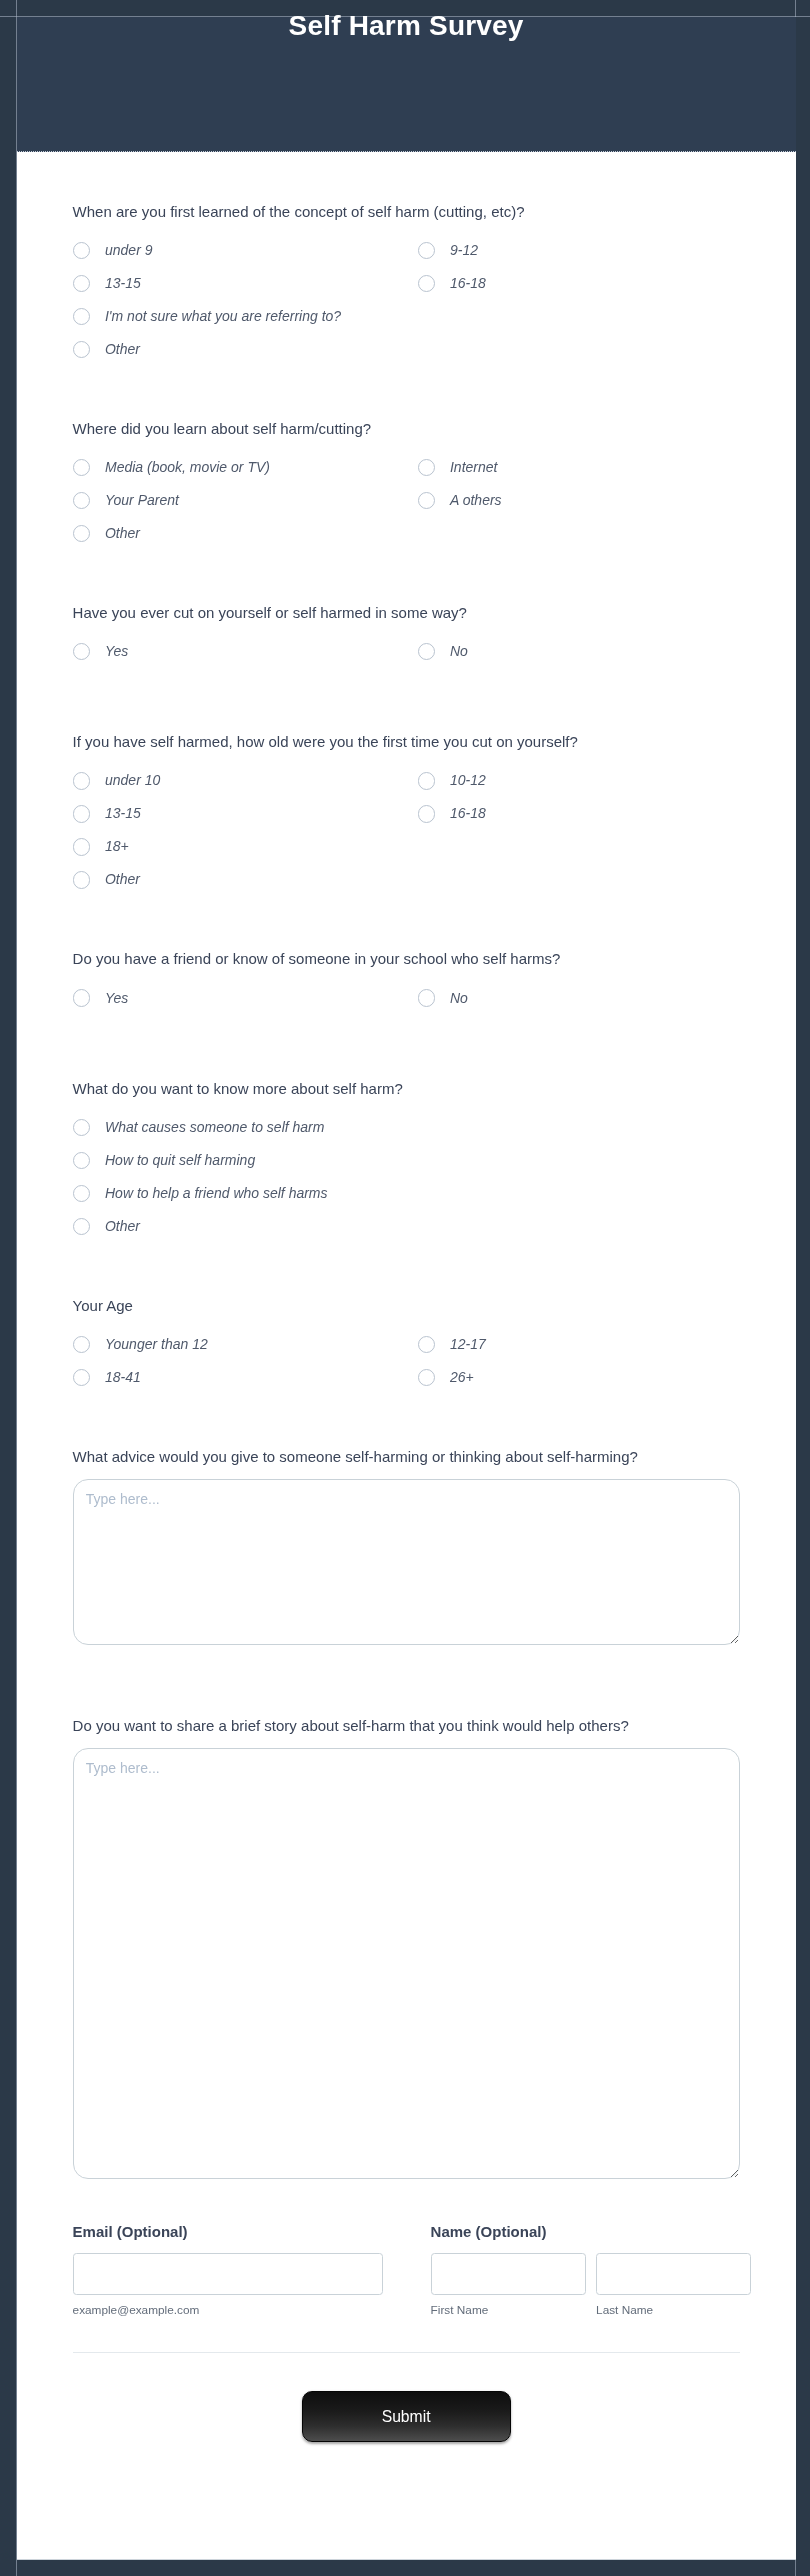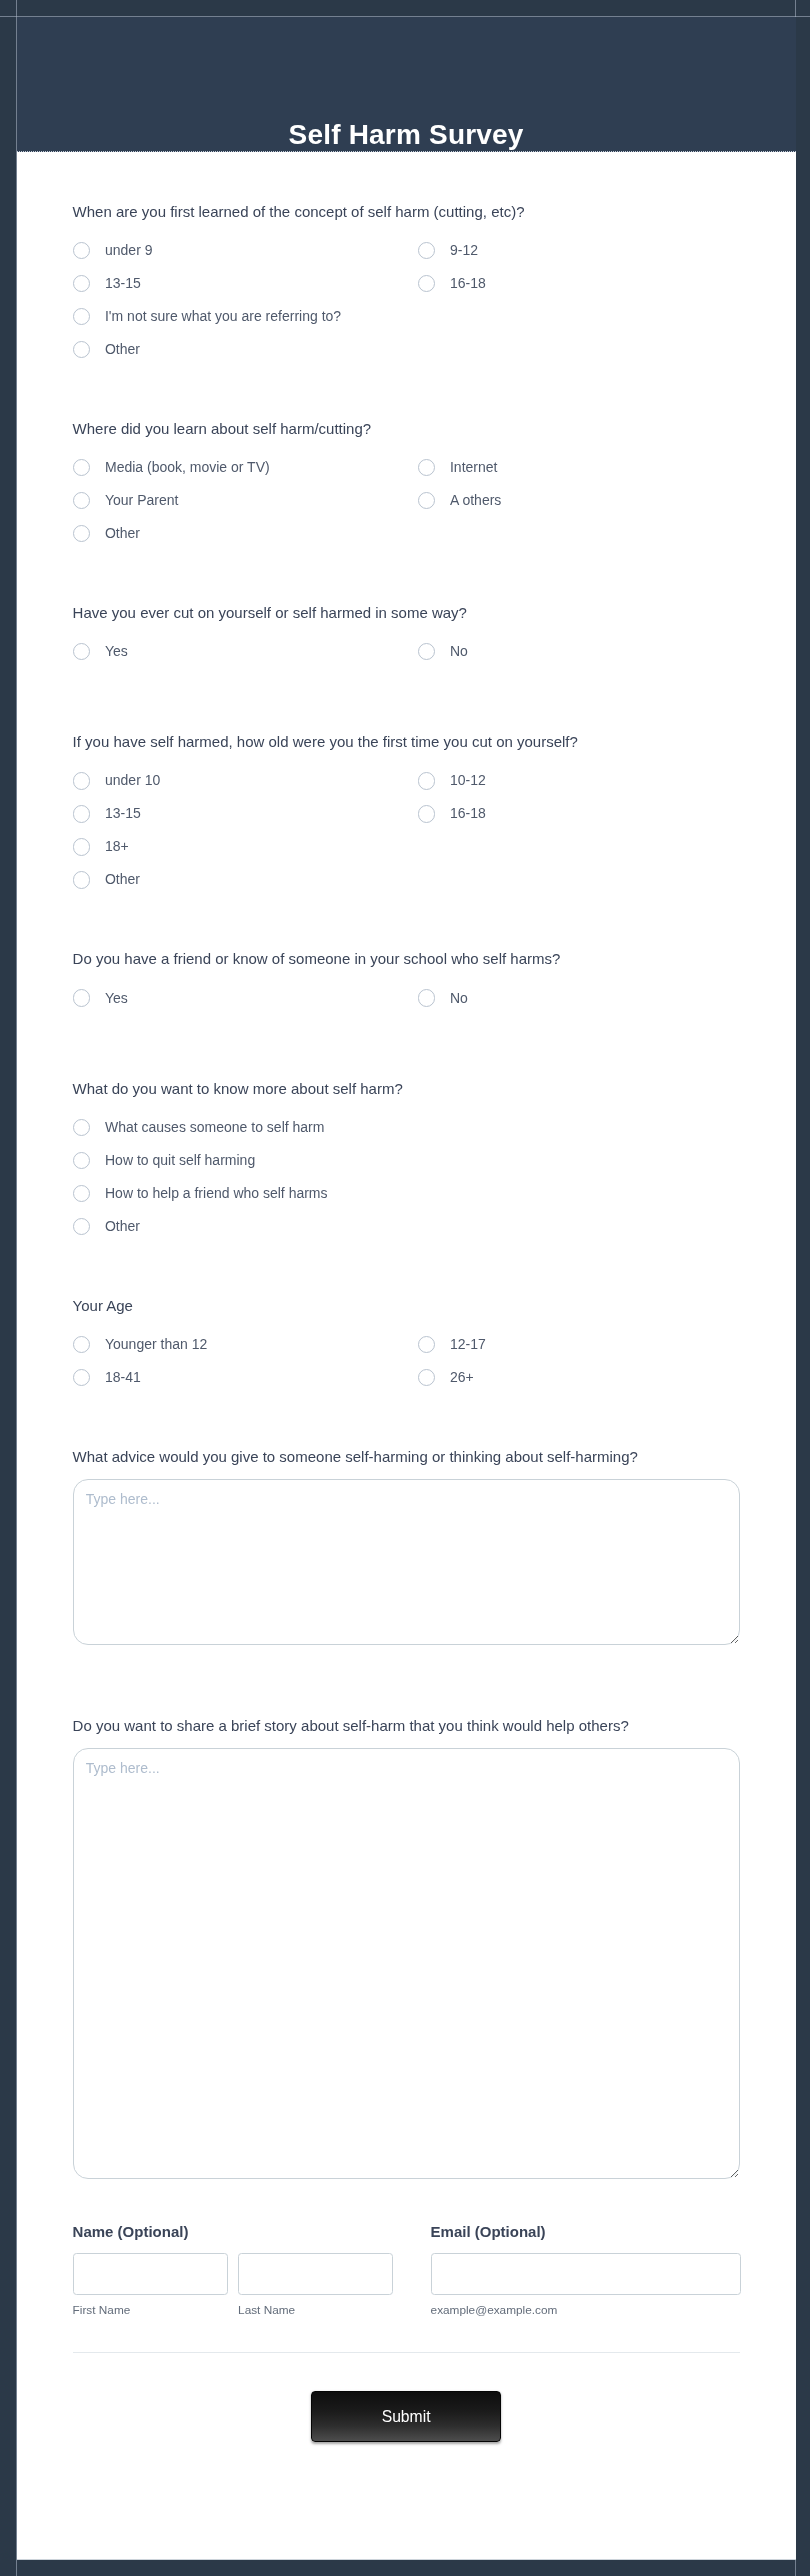--- a/index.html
+++ b/index.html
@@ -9,39 +9,39 @@
     font-family:"Liberation Sans","DejaVu Sans",sans-serif;
   }
   .vline{position:absolute;top:0;bottom:0;width:0.9px;background:rgba(176,188,204,0.55);}
   .vline.left{left:15.7px;}
   .vline.right{left:795px;}
   .hline-top{position:absolute;left:0;right:0;top:15.7px;height:0.9px;background:rgba(176,188,204,0.55);}
 
   .card{position:absolute;left:16.6px;top:16.6px;width:779px;height:2544px;}
   .card-header{
     height:134px;background:#2f3e52;border-bottom:1.7px dotted #c3ccd8;
-    display:flex;align-items:flex-end;justify-content:center;
+    display:flex;align-items:flex-start;justify-content:center;
   }
   .form-title{color:#ffffff;font-size:28px;font-weight:700;letter-spacing:0.2px;margin-top:-7px;}
   .card-body{
     background:#ffffff;height:2408px;box-sizing:border-box;
     border-bottom:0.9px solid #ccd3da;
   }
   .content{padding:49px 56px 4px 56px;}
 
   .q{margin:0 0 52px 0;}
   .q.yn{margin-bottom:63px;}
   .q.story-gap{margin-bottom:70px;margin-top:48px;}
   .q.last-ta{margin-bottom:42px;}
   .q-label{
     font-size:15px;line-height:21px;color:#3a4458;font-weight:400;
     max-width:645px;margin:0 0 12.2px 0;
   }
   .opt-row{display:grid;grid-template-columns:345px 1fr;height:33px;align-items:center;}
-  .opt{display:inline-flex;align-items:center;cursor:pointer;}
+  .opt{display:inline-flex;align-items:center;cursor:pointer;font-style:italic;}
   .radio{
     width:17.4px;height:17.4px;box-sizing:border-box;border:0.9px solid #b9c3cf;
     border-radius:50%;background:#fff;flex:0 0 auto;margin-right:15px;
   }
   .opt-label{font-size:14px;color:#4f596b;line-height:1.2;}
 
   .ta{
     display:block;width:100%;box-sizing:border-box;border:0.9px solid #c9d2d8;border-radius:15px;
     padding:10.5px 12.2px;font-size:14px;color:#3a4458;font-family:inherit;resize:vertical;background:#fff;
   }
@@ -58,21 +58,21 @@
   }
   .ti.half{width:155px;}
   .ti.full{width:310px;}
   .sublabels{display:flex;gap:10.5px;margin-top:8.7px;}
   .sub{font-size:11.8px;color:#626c7a;}
   .sub.w{width:155px;}
 
   .footer-divider{height:0.9px;background:#e4e9ed;margin:35px 0 0 0;}
   .footer{padding:34px 0 44px 0;display:flex;justify-content:center;background:#fff;}
   .submit-btn{
-    width:190px;height:51px;border-radius:4px;border:0.9px solid #050505;
+    width:209px;height:51px;border-radius:10px;border:0.9px solid #050505;
     color:#ffffff;font-size:15.7px;font-family:inherit;cursor:pointer;
     background:linear-gradient(180deg,#0d0d0d 0%,#1b1b1b 40%,#2e2e2e 70%,#4d4d4d 100%);
     box-shadow:0 1.7px 2.6px rgba(0,0,0,0.35);
   }
 </style>
 </head>
 <body>
 
 <div class="vline left"></div>
 <div class="vline right"></div>
@@ -272,38 +272,38 @@
         <div class="q-label">What advice would you give to someone self-harming or thinking about self-harming?</div>
         <textarea class="ta ta1" placeholder="Type here..." style=""></textarea>
       </div>
 
       <div class="q last-ta">
         <div class="q-label">Do you want to share a brief story about self-harm that you think would help others?</div>
         <textarea class="ta ta2" placeholder="Type here..." style=""></textarea>
       </div>
 
       <div class="contact">
+        <div>
+          <div class="fld-label">Email (Optional)</div>
+          <input type="text" class="ti full" style="">
+          <div class="sublabels">
+            <span class="sub">example@example.com</span>
+          </div>
+        </div>
         <div>
           <div class="fld-label">Name (Optional)</div>
           <div class="name-inputs">
             <input type="text" class="ti half" style="">
             <input type="text" class="ti half" style="">
           </div>
           <div class="sublabels">
             <span class="sub w">First Name</span>
             <span class="sub w">Last Name</span>
           </div>
         </div>
-        <div>
-          <div class="fld-label">Email (Optional)</div>
-          <input type="text" class="ti full" style="">
-          <div class="sublabels">
-            <span class="sub">example@example.com</span>
-          </div>
-        </div>
       </div>
 
       <div class="footer-divider"></div>
     </div>
 
     <div class="footer">
       <button class="submit-btn">Submit</button>
     </div>
   </div>
 </div>

